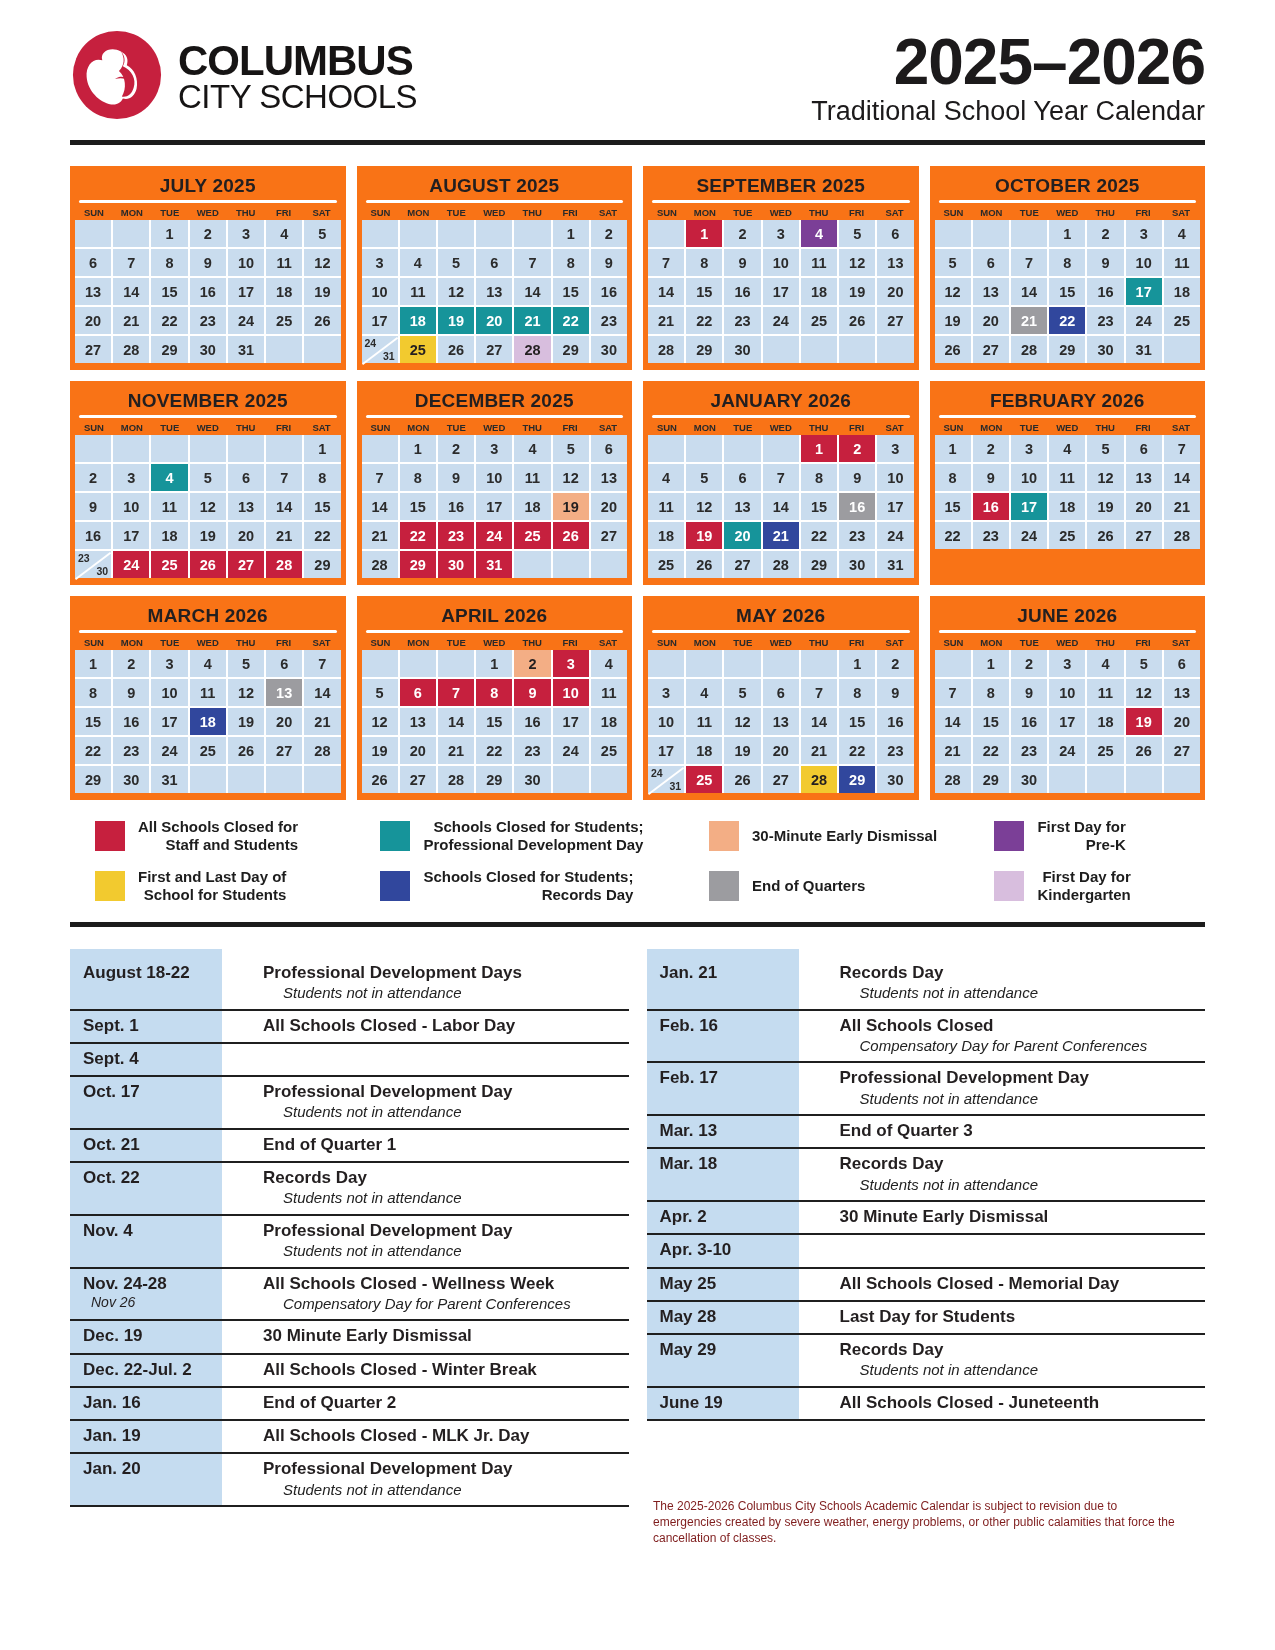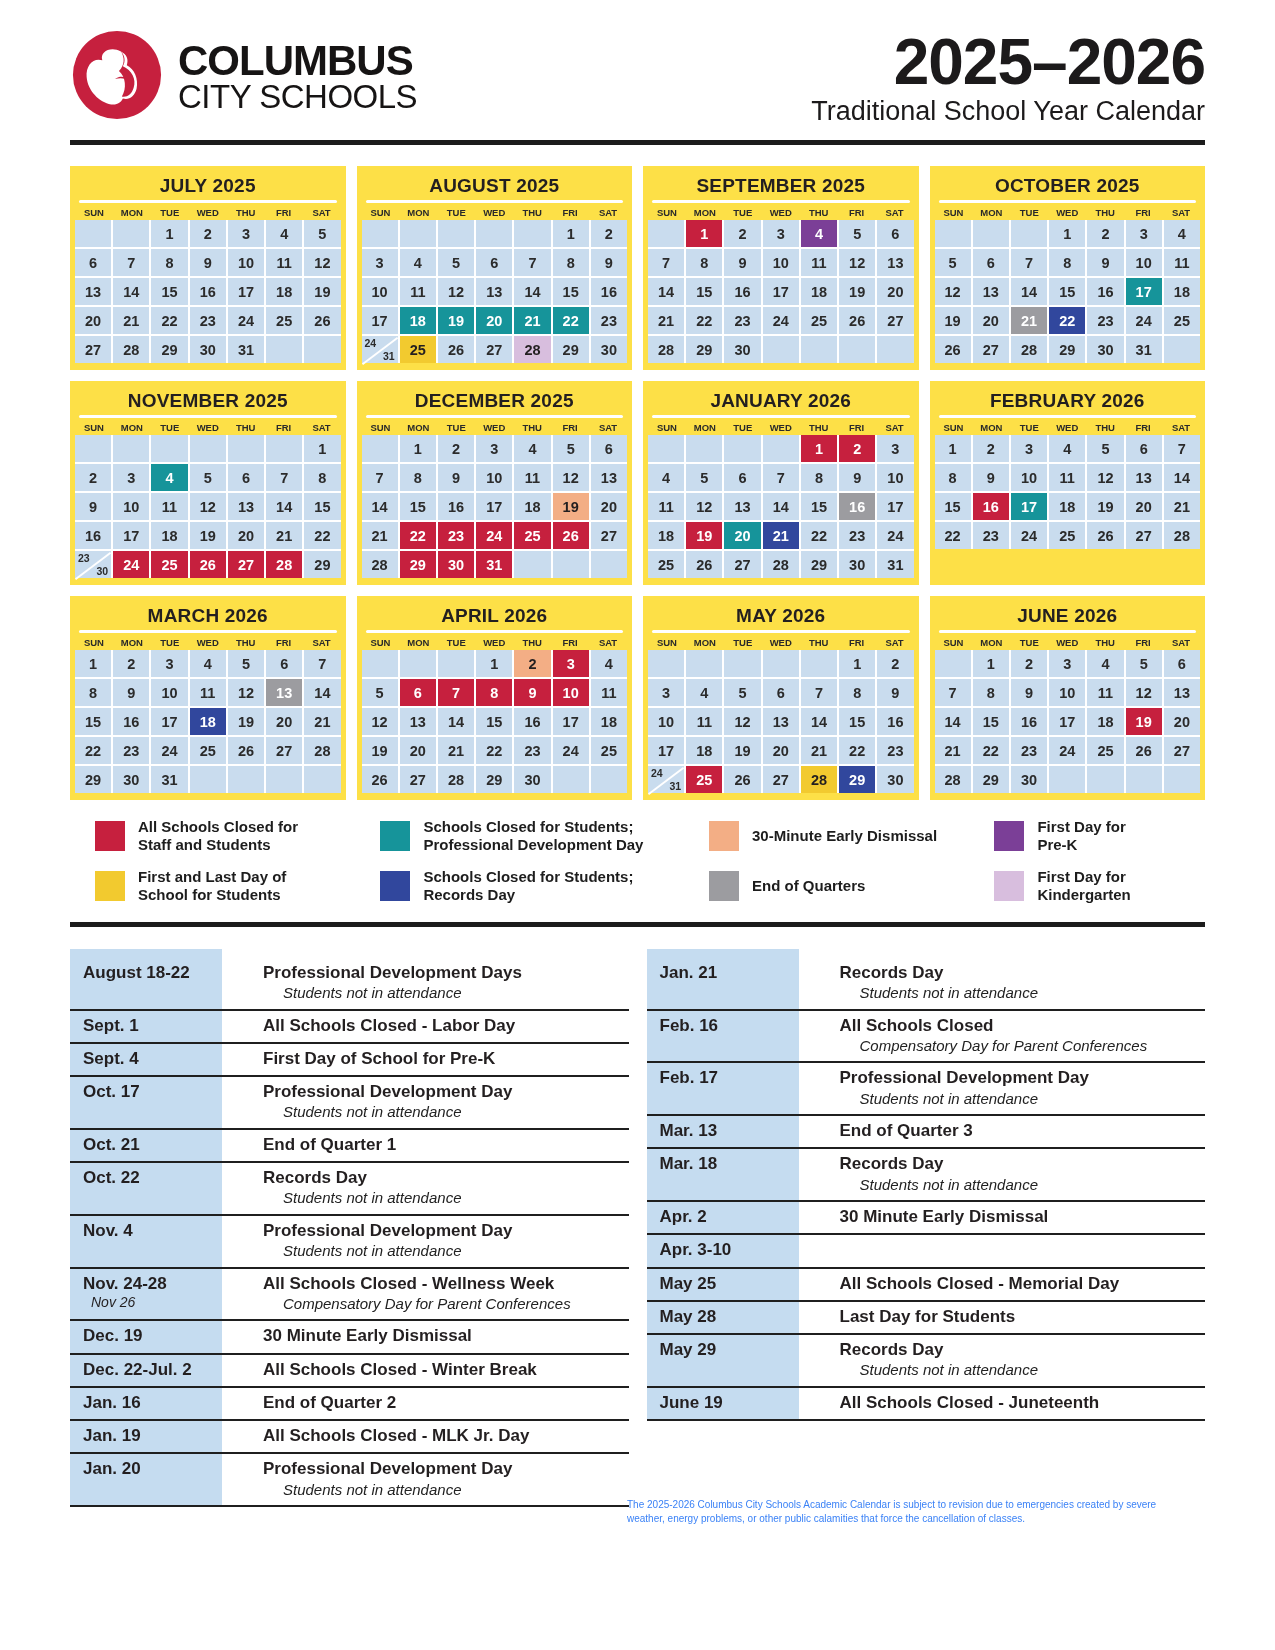--- a/index.html
+++ b/index.html
@@ -13,54 +13,54 @@
   .brand-text { line-height:0.95; }
   .brand-l1 { font-size:42px; font-weight:800; letter-spacing:-1px; color:#161414; }
   .brand-l2 { font-size:33px; font-weight:400; letter-spacing:-0.5px; color:#161414; }
   .titlewrap { text-align:right; line-height:1; }
   .year { font-size:64px; font-weight:800; letter-spacing:-1px; color:#1c1a1b; }
   .subtitle { font-size:27px; font-weight:500; color:#1c1a1b; margin-top:4px; }
   .rule { height:5px; background:#1c1c1c; margin:0 70px; }
 
   
   .months { display:grid; grid-template-columns:repeat(4,1fr); gap:11px; margin:21px 70px 0 70px; }
-  .month { background:#fde047; padding:5px 5px 7px 5px; }
+  .month { background:#f97316; padding:5px 5px 7px 5px; }
   .mtitle { text-align:center; font-size:19px; font-weight:800; letter-spacing:0.2px; padding:4px 0 3px 0; color:#231f20; }
   .mline { height:3px; background:#ffffff; margin:0 4px 1px 4px; border-radius:2px; }
   .wdays { display:grid; grid-template-columns:repeat(7,1fr); padding:3px 0 2px 0; }
   .wd { text-align:center; font-size:9.5px; font-weight:700; color:#2a2a2a; }
   .weeks { display:grid; grid-template-columns:repeat(7,1fr); gap:2px; background:#fff; }
   .cell { height:27px; background:#c9dcee; display:flex; align-items:center; justify-content:center;
           font-size:14.5px; font-weight:700; color:#2b2b2b; position:relative; }
   .cell.hl { color:#fff; }
   .cell.hl.dark { color:#231f20; }
   .cell.split { font-size:10.5px; }
   .cell.split .a { position:absolute; top:1px; left:3px; }
   .cell.split .b { position:absolute; bottom:1px; right:3px; }
   .cell.split::before { content:''; position:absolute; left:-4px; right:-4px; top:50%; height:2px;
           background:#fff; transform:rotate(-37deg); }
 
   
-  .legend { display:grid; grid-template-columns:1.02fr 1.18fr 1.02fr 0.78fr; row-gap:15px; column-gap:10px; margin:18px 70px 0 95px; }
+  .legend { display:grid; grid-template-columns:1.02fr 1.18fr 1.02fr 0.78fr; row-gap:15px; column-gap:10px; margin:18px 70px 0 95px;text-align:right; }
   .litem { display:flex; align-items:center; gap:13px; }
   .sw { width:30px; height:30px; flex:0 0 30px; }
   .ltext { font-size:15px; font-weight:700; line-height:1.18; color:#1d1d1d; }
 
   
   .events { display:flex; gap:18px; margin:22px 70px 0 70px; }
   .etable { flex:1; position:relative; padding-top:9px; align-self:flex-start; }
   .band { position:absolute; left:0; top:0; bottom:0; width:152px; background:#c5dcf0; }
   .erow { position:relative; display:grid; grid-template-columns:152px 1fr; border-bottom:2px solid #1f1f1f; padding:4px 0 6px 0;gap:32px; }
   .erow:first-of-type { border-top:2px solid #1f1f1f; }
   .edate { padding-left:13px; font-size:17px; font-weight:700; line-height:1.25; }
   .edatesub { font-size:14px; font-weight:400; font-style:italic; padding-left:21px; line-height:1.2; }
   .etitle { font-size:17px; font-weight:700; padding-left:9px; line-height:1.25; }
   .esub { font-size:15px; font-style:italic; padding-left:29px; color:#222; line-height:1.3; }
 
-  .footer-note { position:absolute; left:627px; top:1498px; width:535px; font-size:10px; line-height:1.35; color:#3b82f6; }
+  .footer-note { position:absolute; left:653px; top:1498px; width:535px; font-size:12px; line-height:1.35; color:#7f1d1d; }
 </style>
 </head>
 <body>
 
 <div class="page">
 
   <div class="header">
     <div class="brandwrap">
       <span>
         <svg width="94" height="94" viewBox="0 0 96 96">
@@ -742,23 +742,20 @@
             <div class="edate">Sept. 1</div>
           </div>
           <div>
             <div class="etitle">All Schools Closed - Labor Day</div>
           </div>
         </div>
         <div class="erow">
           <div>
             <div class="edate">Sept. 4</div>
           </div>
-          <div>
-            <div class="etitle">First Day of School for Pre-K</div>
-          </div>
         </div>
         <div class="erow">
           <div>
             <div class="edate">Oct. 17</div>
           </div>
           <div>
             <div class="etitle">Professional Development Day</div>
             <div class="esub">Students not in attendance</div>
           </div>
         </div>

